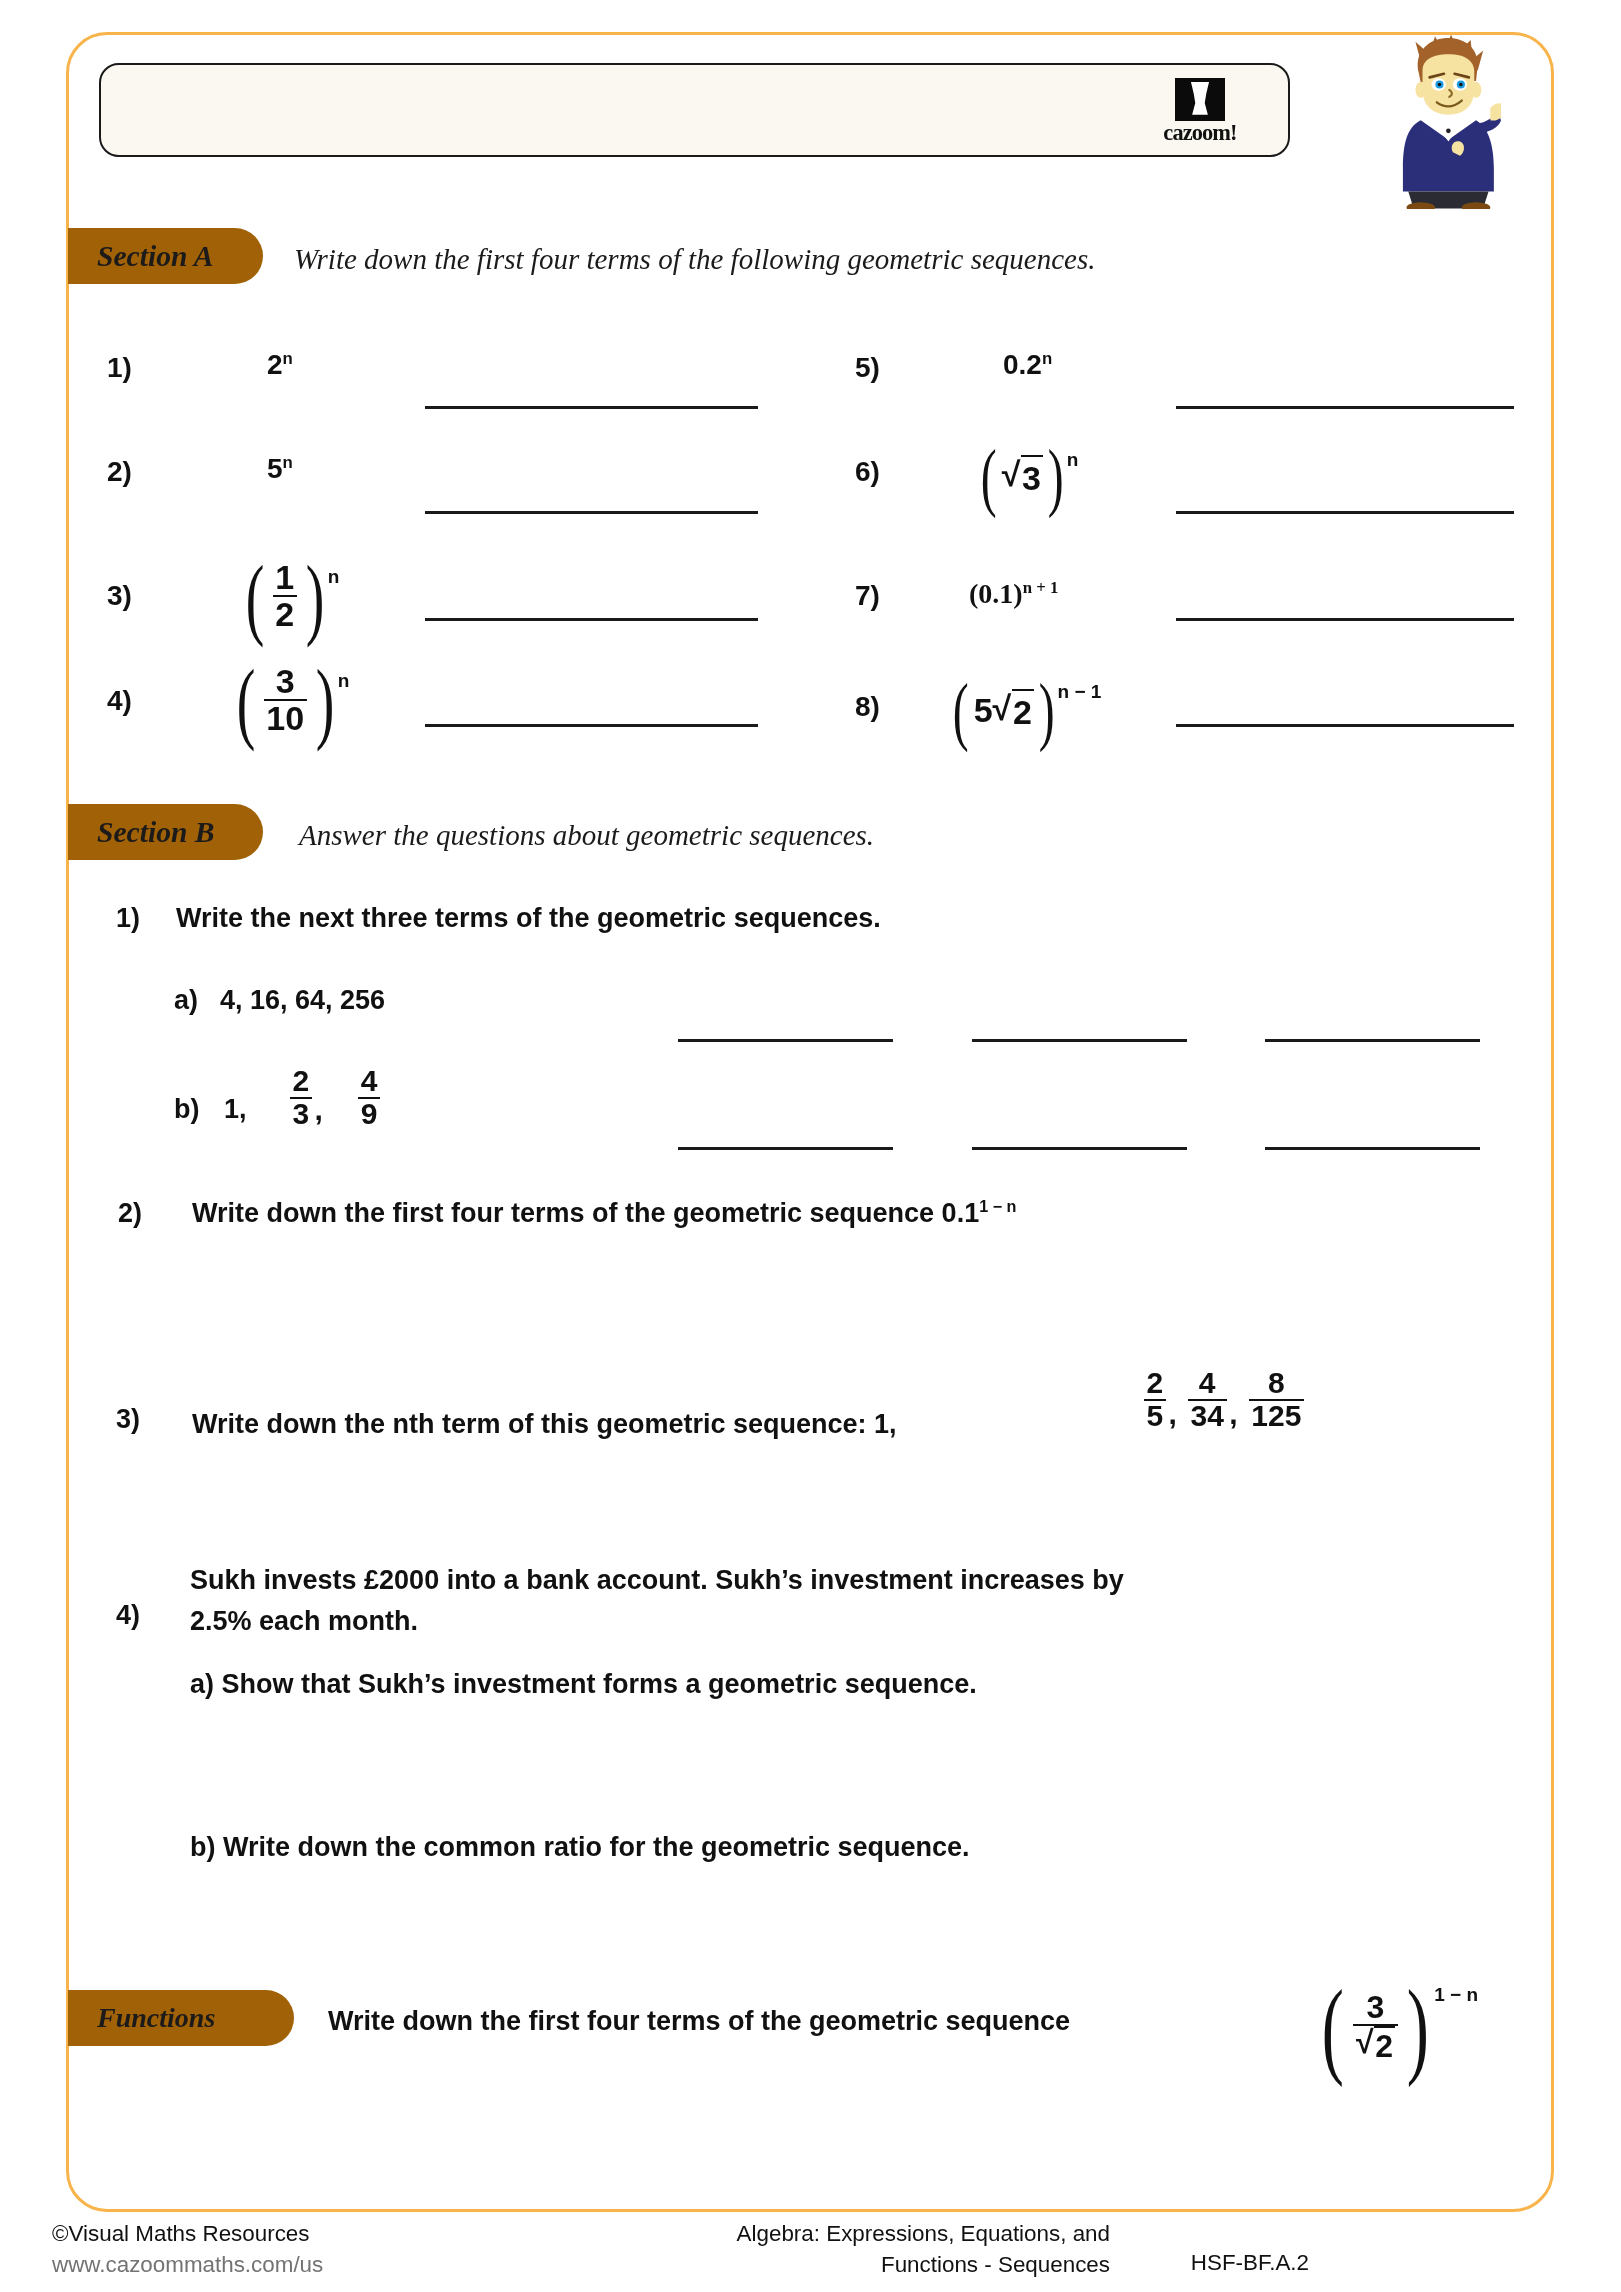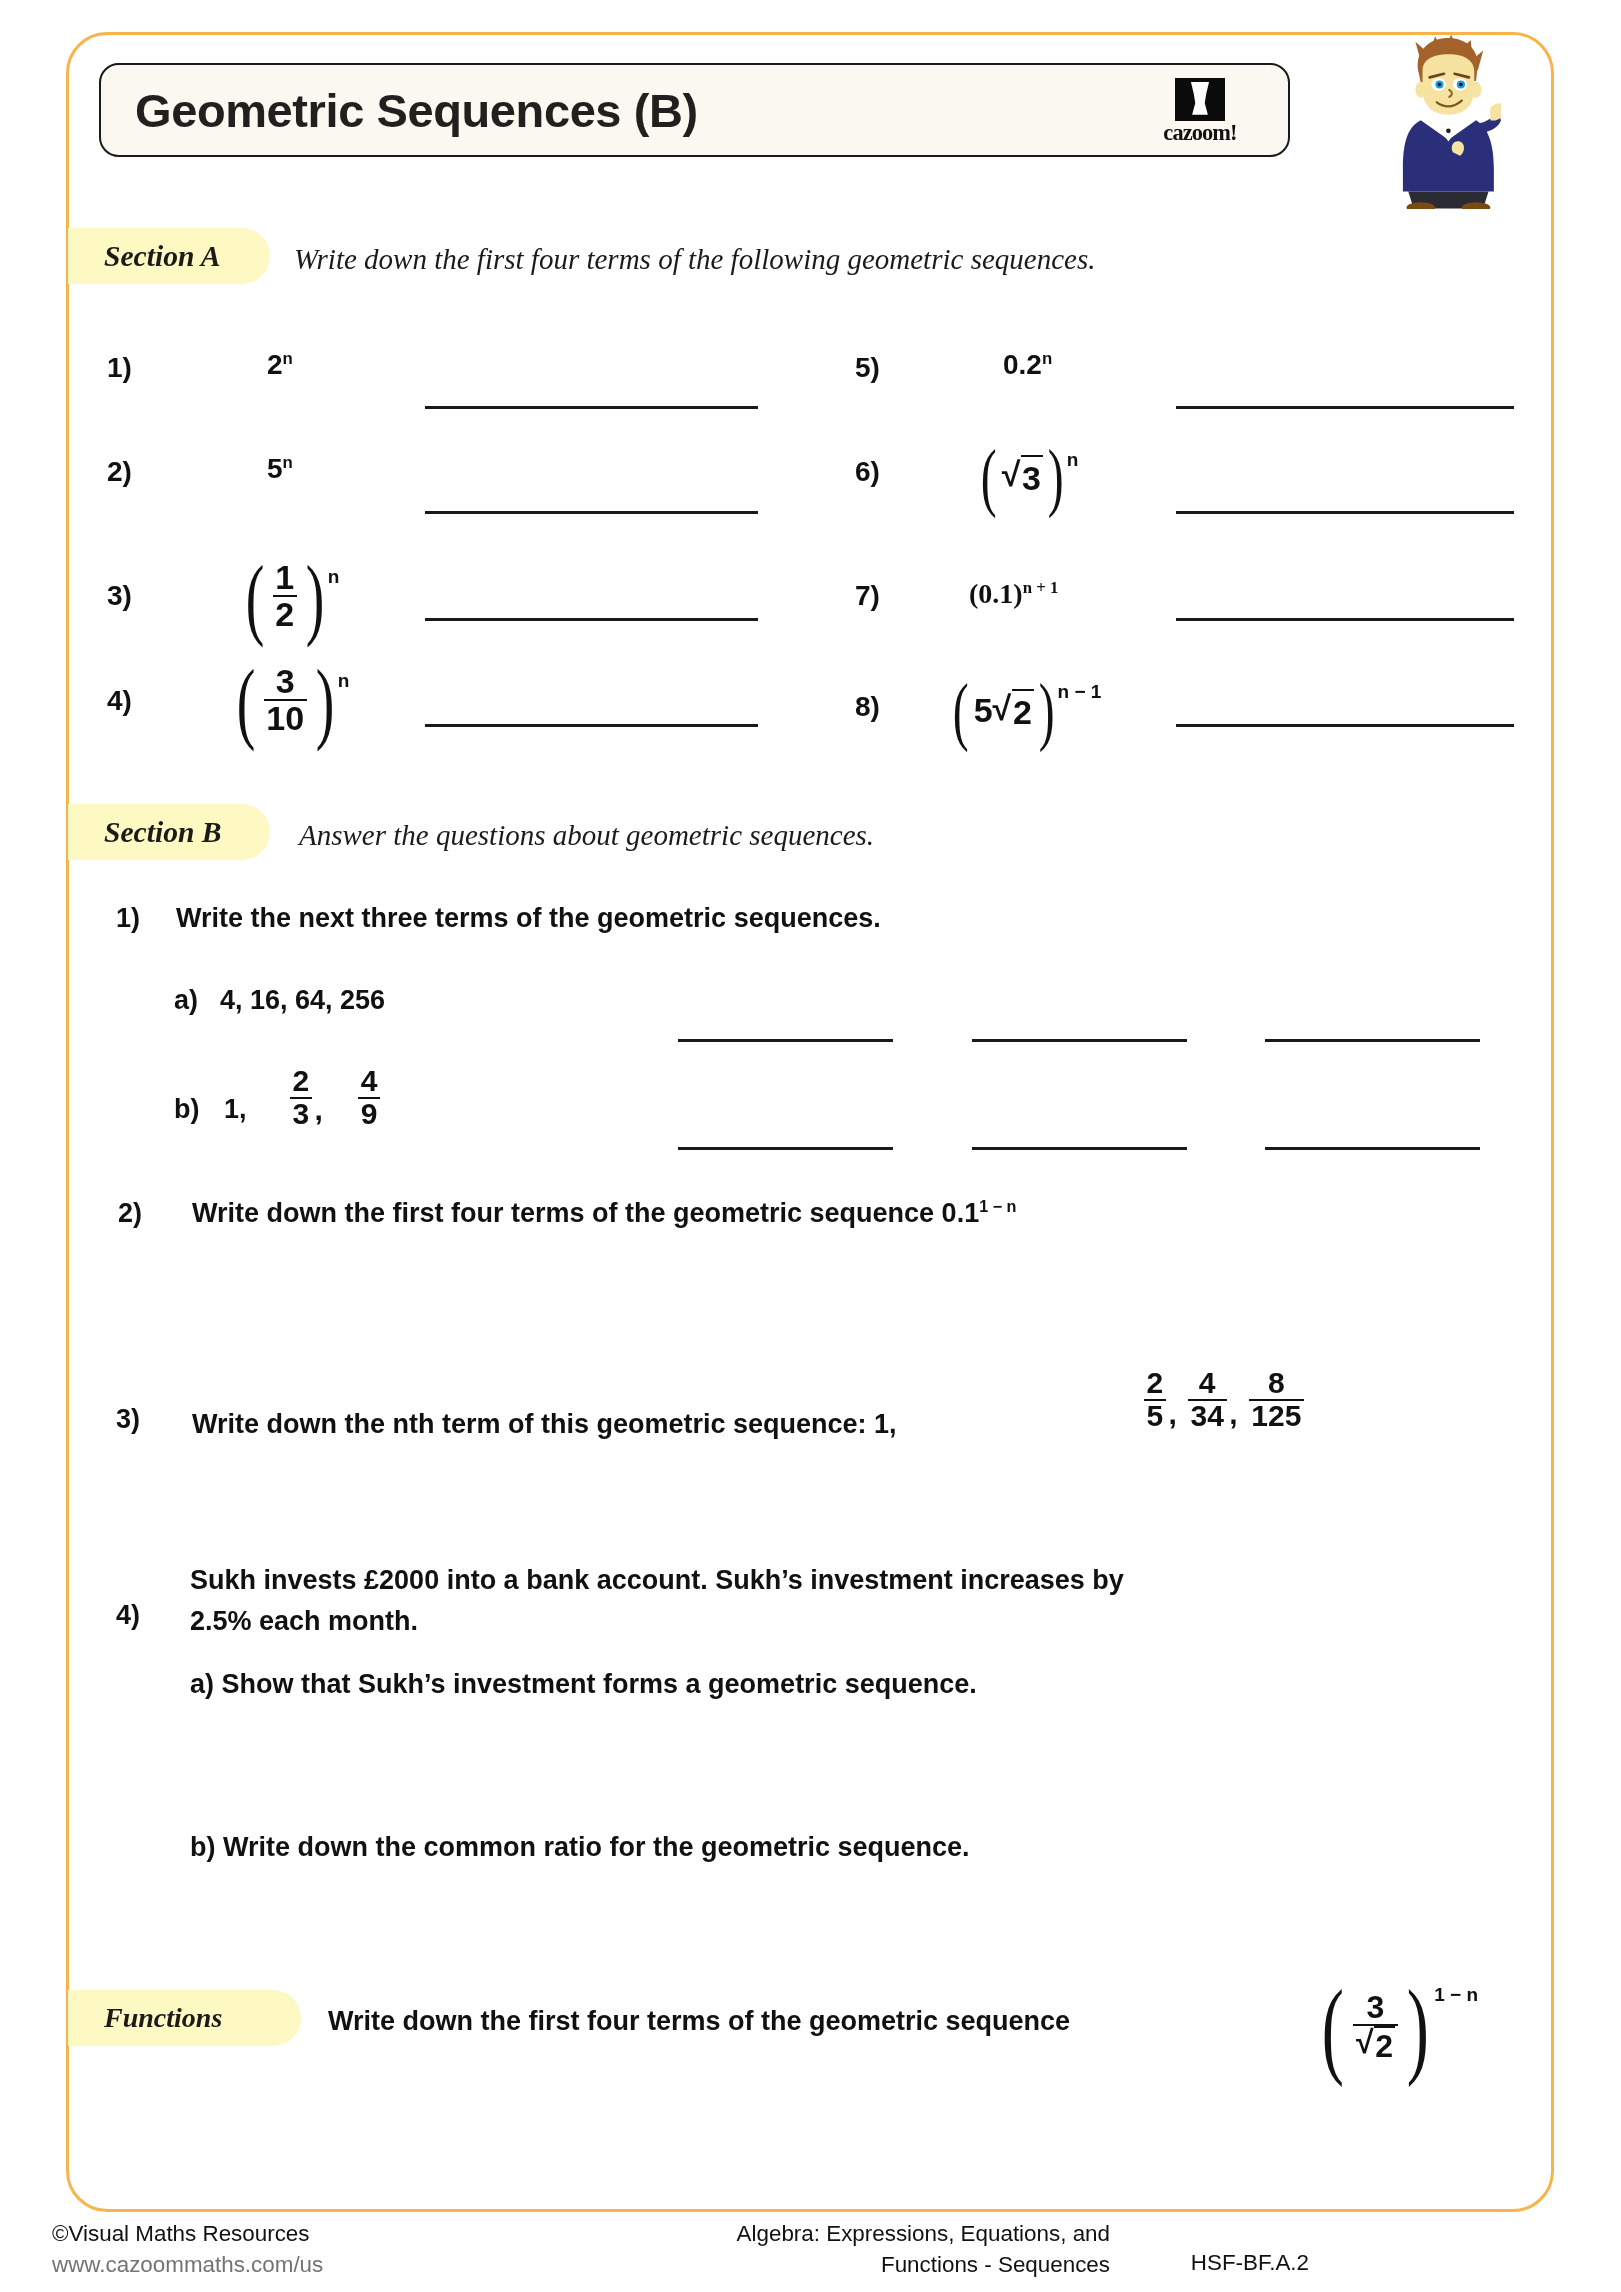--- a/index.html
+++ b/index.html
@@ -99,25 +99,24 @@
     top: 34px;
     width: 107px;
     height: 175px;
   }
 
   
   .section-bar {
     position: absolute;
     left: 68px;
     height: 56px;
-    background: #fef9c3;
+    background: #a16207;
     border-radius: 0 30px 30px 0;
     display: flex;
     align-items: center;
-    padding-left: 7px;
   }
   .section-bar .section-label {
     font-family: "Liberation Serif", serif;
     font-weight: bold;
     font-style: italic;
     font-size: 29.6px;
     color: #1d1b1a;
     margin-left: 29px;
   }
   .section-instruction {
@@ -253,21 +252,20 @@
     font-size: 22.4px;
     color: #111;
   }
 </style>
 </head>
 <body>
 
 <div id="page-frame"></div>
 
 <div id="title-box">
-  <div id="title-text">Geometric Sequences (B)</div>
 
   <div id="brand-logo">
     <div id="brand-mark">
       <div id="brand-vase"></div>
     </div>
     <div id="brand-word">cazoom!</div>
   </div>
 </div>
 
 <svg id="mascot" viewBox="0 0 120 195">

